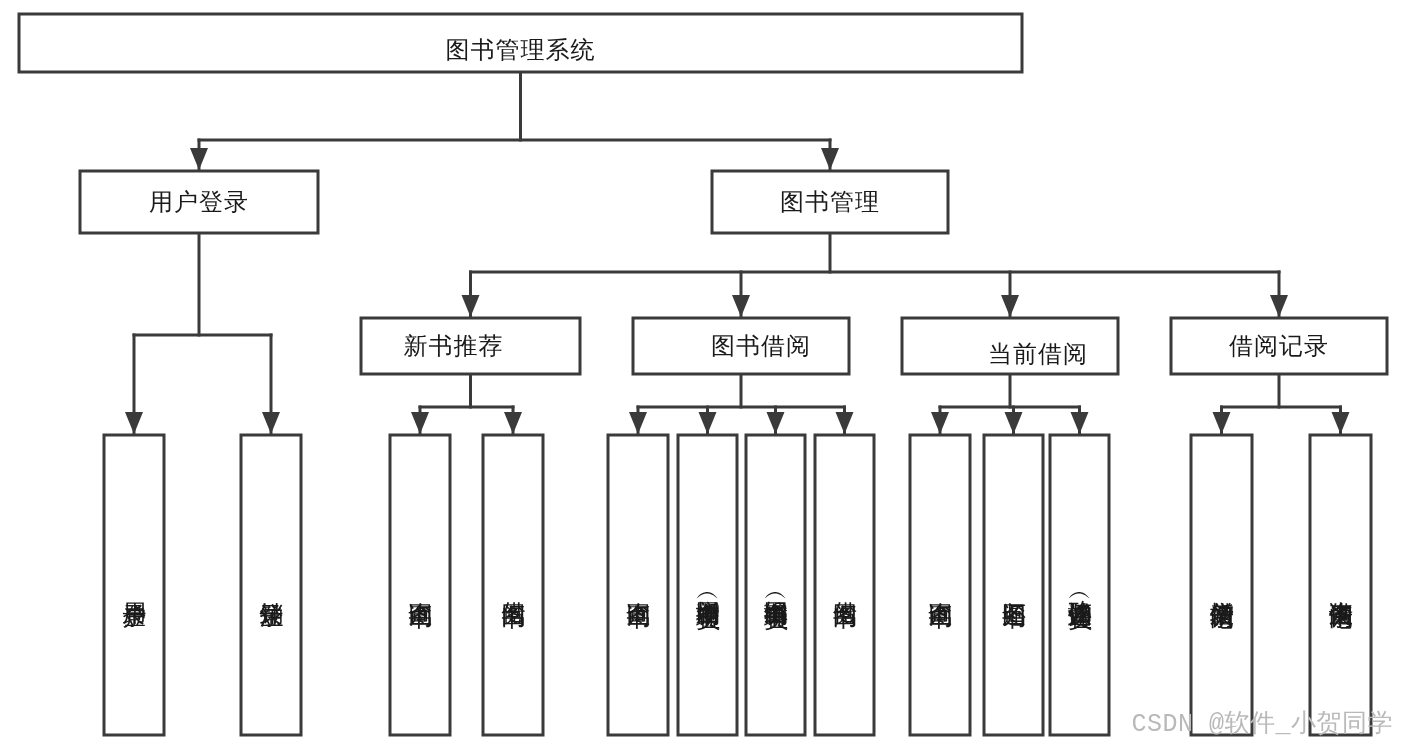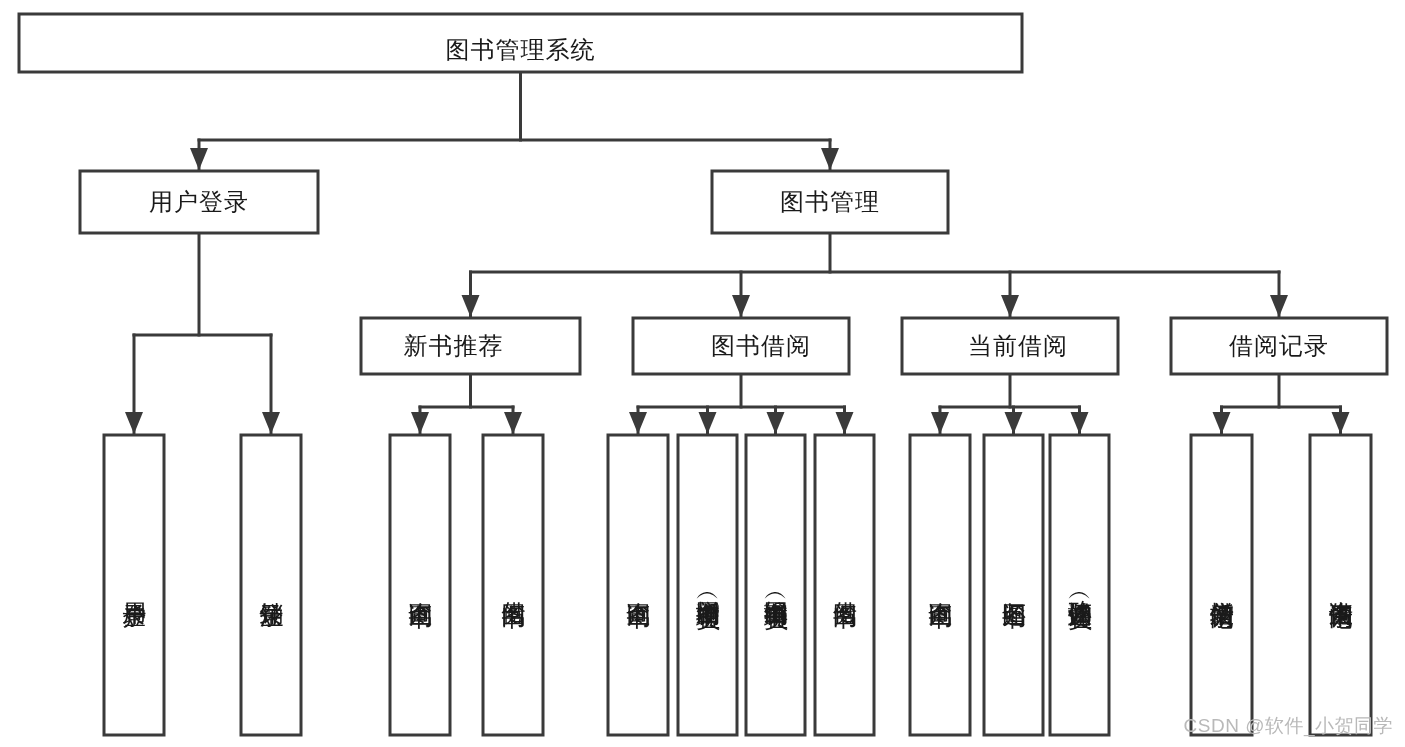--- a/index.html
+++ b/index.html
@@ -65,22 +65,22 @@
     display: flex;
     align-items: center;
     justify-content: center;
     letter-spacing: 1px;
     pointer-events: none;
   }
   #watermark {
     position: absolute;
     right: 12px;
     bottom: 8px;
-    font-family: Liberation Sans, sans-serif;
-    font-size: 19px;
+    font-family: Liberation Mono, monospace;
+    font-size: 25px;
     color: #b9b9b9;
     letter-spacing: 0.5px;
     user-select: none;
     margin-top: 44px;
   }
 </style>
 </head>
 <body>
 
 <div id="diagram-root">
@@ -169,21 +169,21 @@
       <div class="vert-label" style="left: 104px; top: 435px; width: 60px; height: 300px;">用户登录</div>
       <div class="vert-label" style="left: 241px; top: 435px; width: 60px; height: 300px;">注销登录</div>
       <div class="horiz-label" style="left: 361px; top: 318px; width: 185px; height: 56px;">新书推荐</div>
       <div class="vert-label" style="left: 390px; top: 435px; width: 60px; height: 300px;">查询图书</div>
       <div class="vert-label" style="left: 483px; top: 435px; width: 60px; height: 300px;">借阅图书</div>
       <div class="horiz-label" style="left: 633px; top: 318px; width: 256px; height: 56px;">图书借阅</div>
       <div class="vert-label" style="left: 608px; top: 435px; width: 60px; height: 300px;">查询图书</div>
       <div class="vert-label" style="left: 678px; top: 435px; width: 59px; height: 300px;">新增图书（管理员）</div>
       <div class="vert-label" style="left: 746px; top: 435px; width: 59px; height: 300px;">编辑图书（管理员）</div>
       <div class="vert-label" style="left: 815px; top: 435px; width: 59px; height: 300px;">借阅图书</div>
-      <div class="horiz-label" style="left: 902px; top: 318px; width: 232px; height: 56px;">当前借阅</div>
+      <div class="horiz-label" style="left: 902px; top: 326px; width: 232px; height: 56px; padding-left: 20px;">当前借阅</div>
       <div class="vert-label" style="left: 910px; top: 435px; width: 60px; height: 300px;">查询图书</div>
       <div class="vert-label" style="left: 984px; top: 435px; width: 59px; height: 300px;">归还图书</div>
       <div class="vert-label" style="left: 1050px; top: 435px; width: 59px; height: 300px;">确认归还（管理员）</div>
       <div class="horiz-label" style="left: 1171px; top: 318px; width: 216px; height: 56px;">借阅记录</div>
       <div class="vert-label" style="left: 1191px; top: 435px; width: 61px; height: 300px;">新增借阅记录</div>
       <div class="vert-label" style="left: 1310px; top: 435px; width: 61px; height: 300px;">查询借阅记录</div>
     </div>
   <div id="watermark">CSDN @软件_小贺同学</div>
 </div>
 

